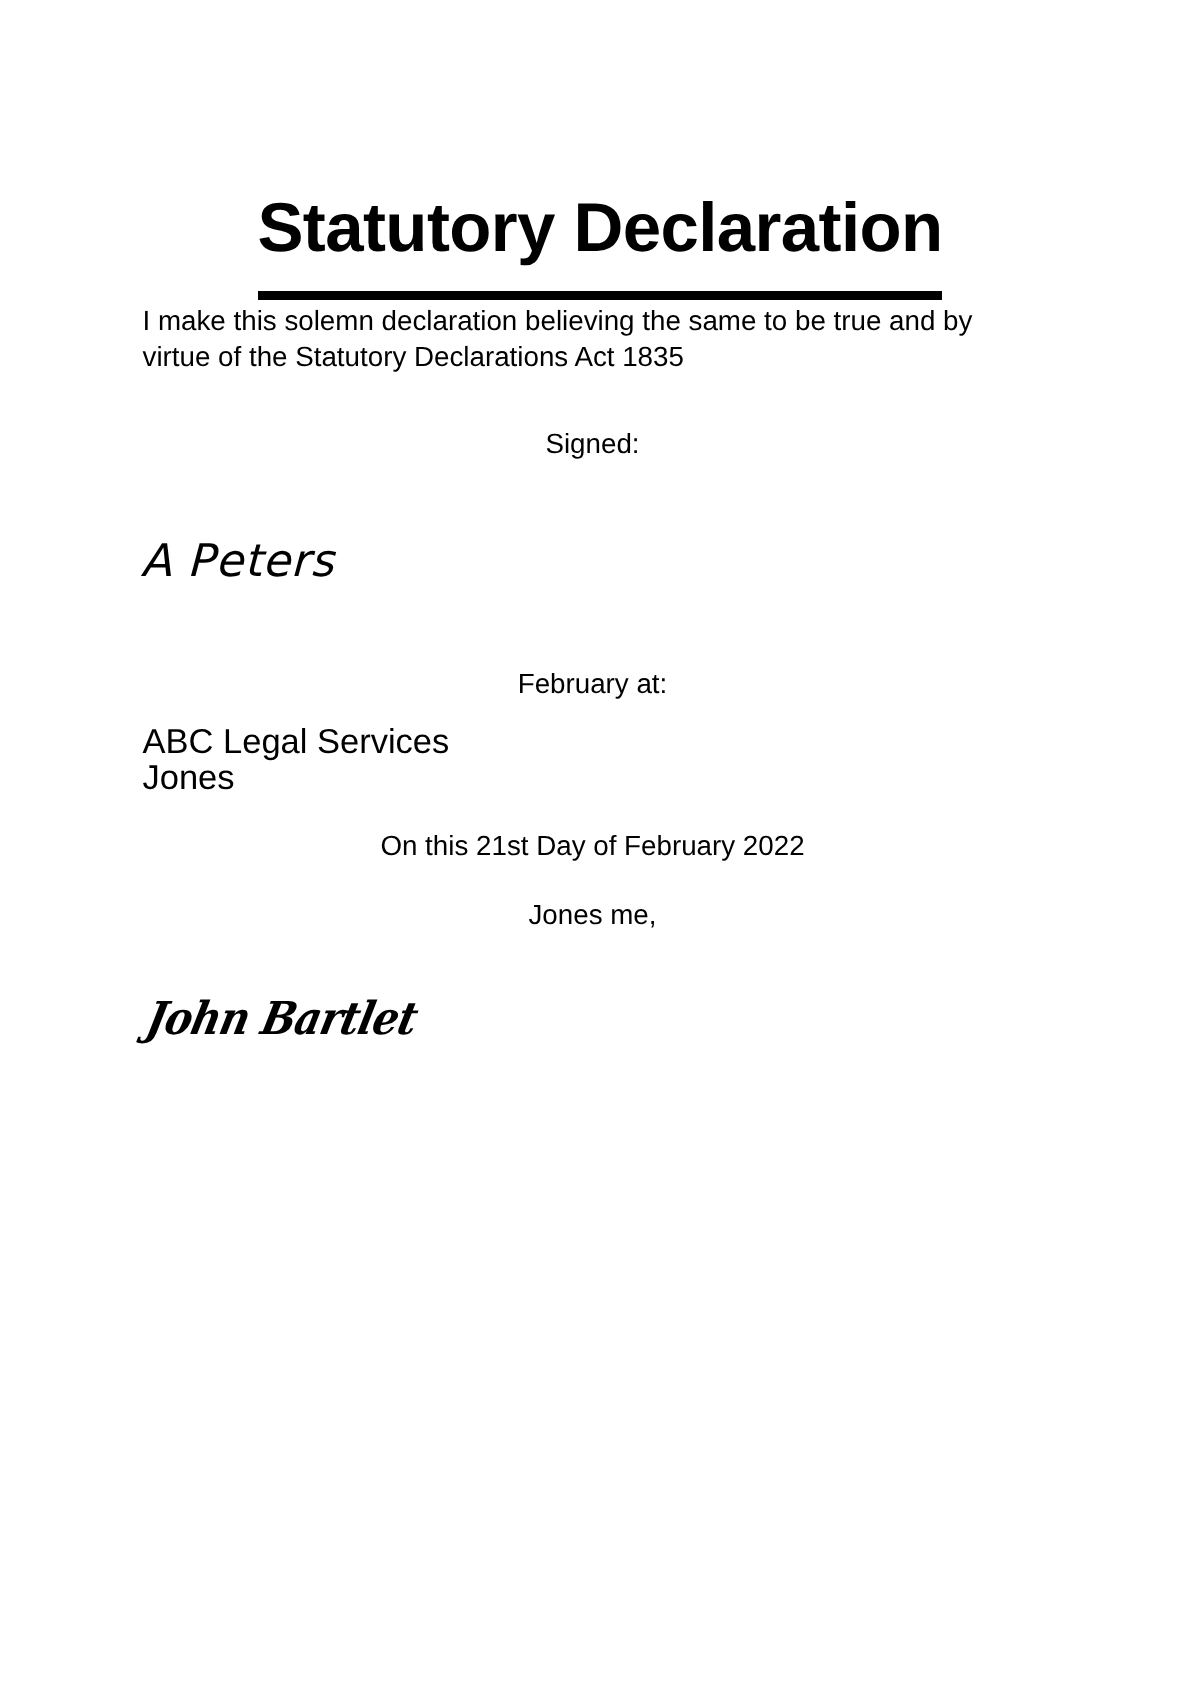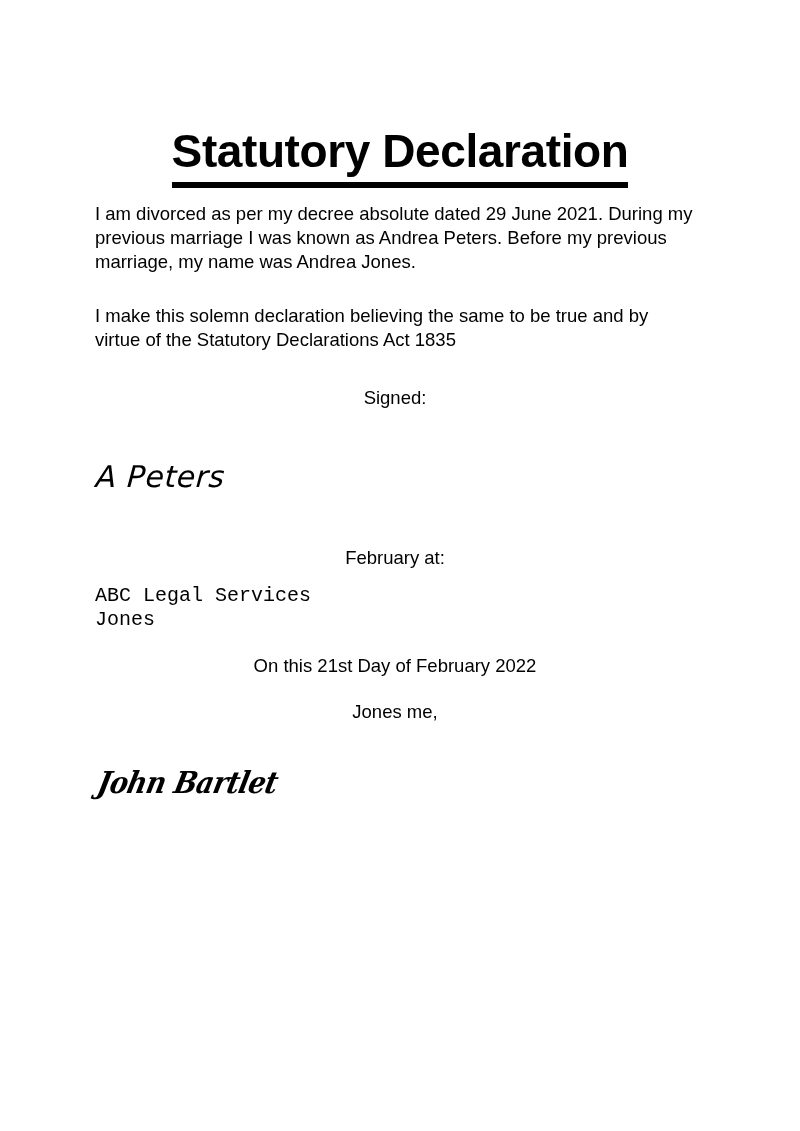--- a/index.html
+++ b/index.html
@@ -33,21 +33,21 @@
     width: 800px;
     text-align: center;
   }
   .doc-title {
     display: inline-block;
     font-family: "Liberation Sans", sans-serif;
     font-size: 46px;
     font-weight: bold;
     letter-spacing: -0.4px;
     line-height: 1.05;
-    padding-bottom: 7px;
+    padding-bottom: 19px;
     border-bottom: 6px solid #000000;
     white-space: nowrap;
   }
 
   
   .content {
     position: absolute;
     left: 95px;
     top: 202px;
     width: 600px;
@@ -96,39 +96,37 @@
 
   
   .sp-signed-to-sig { height: 52px; }
   .sp-sig-to-declared { height: 54px; }
   .sp-addr-to-date { height: 22px; }
   .sp-date-to-before { height: 22px; }
   .sp-before-to-sig { height: 46px; }
   .sp-sig-to-footer { height: 50px; }
 
   .addr-line {
-    font-size: 20px;
+    font-size: 23px;
     line-height: 24px;
     margin: 0;
-    font-family: Liberation Mono, monospace;
   }
 </style>
 </head>
 <body>
 
 <div class="page">
 
   <div class="title-block">
     <h1 class="doc-title">Statutory Declaration</h1>
   </div>
 
   <div class="content">
 
 
-    <p class="para gap-lg">I am divorced as per my decree absolute dated 29 June 2021. During my previous marriage I was known as Andrea Peters. Before my previous marriage, my name was Andrea Jones.</p>
 
 
     <p class="para gap-xl">I make this solemn declaration believing the same to be true and by virtue of the Statutory Declarations Act 1835</p>
 
     <p class="label-line">Signed:</p>
 
     <div class="sp-signed-to-sig"></div>
 
     <p class="sig-declarant">A Peters</p>
 

